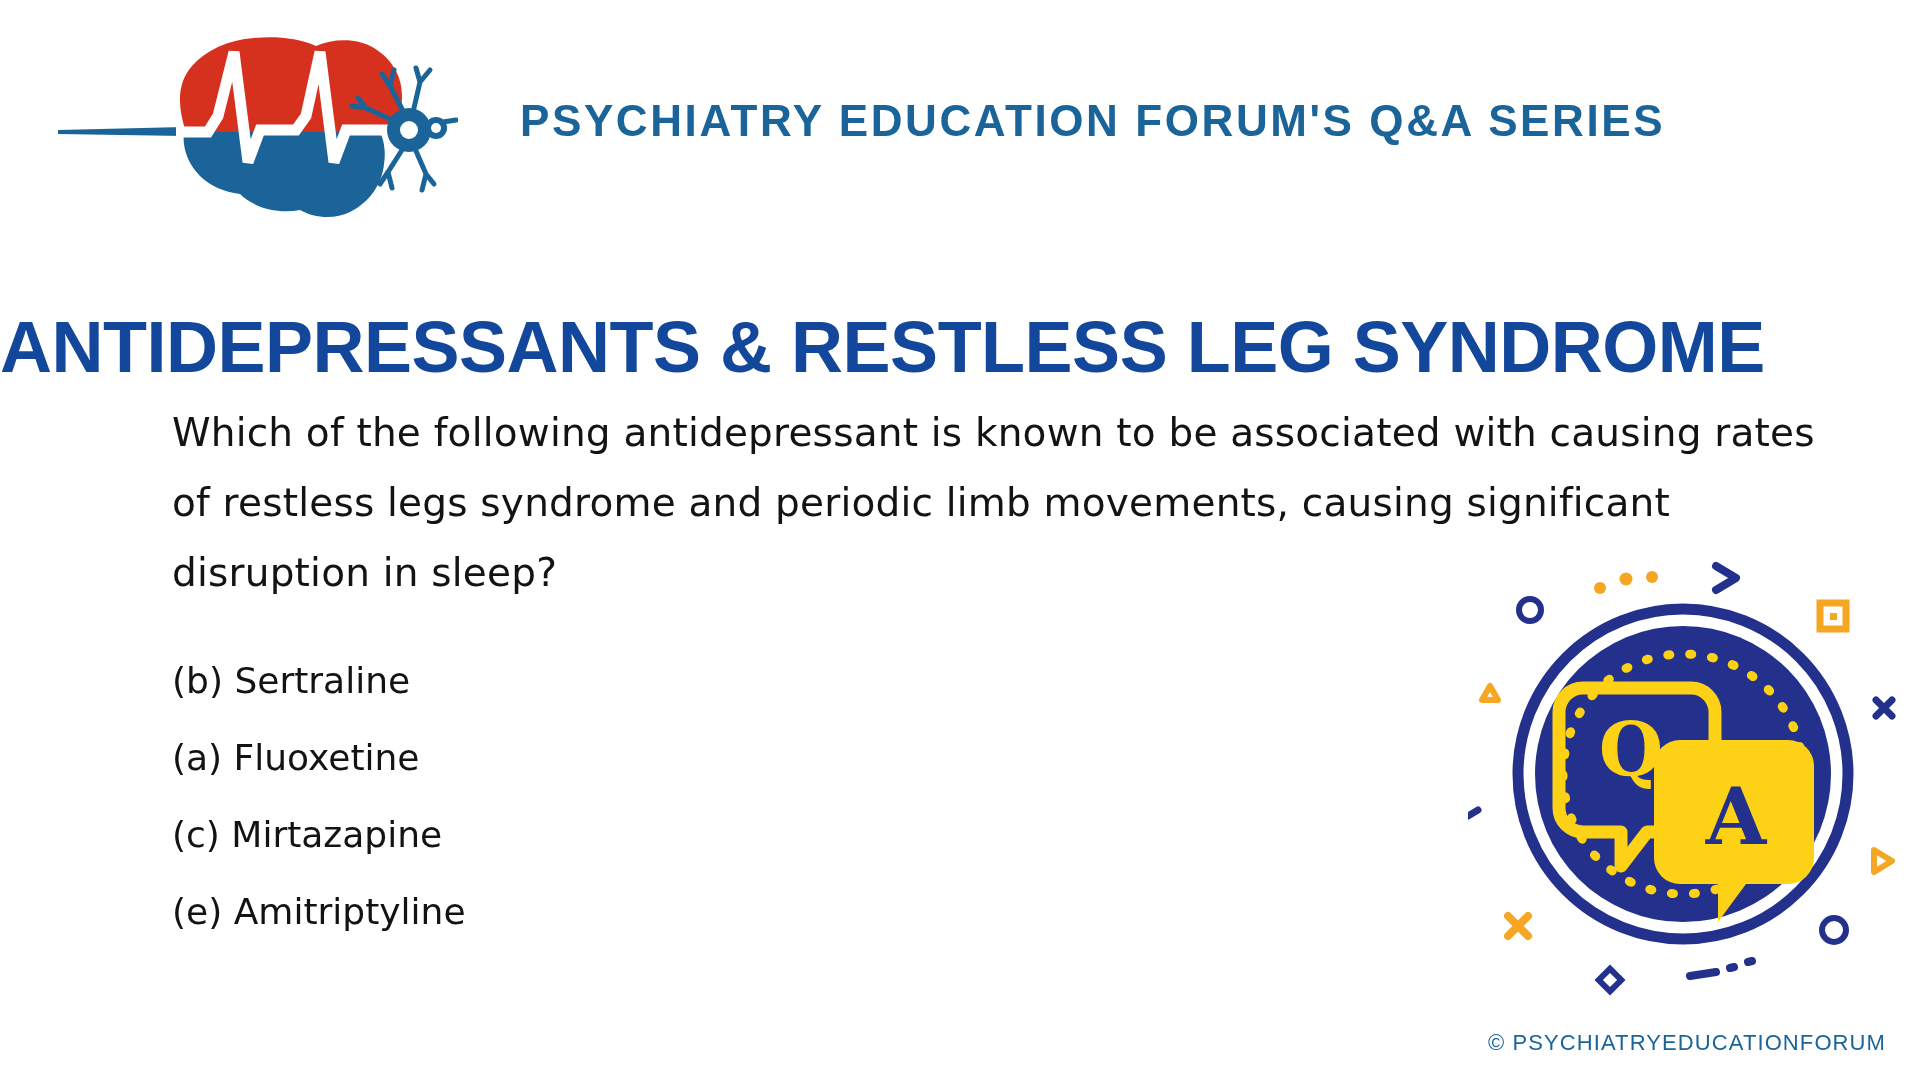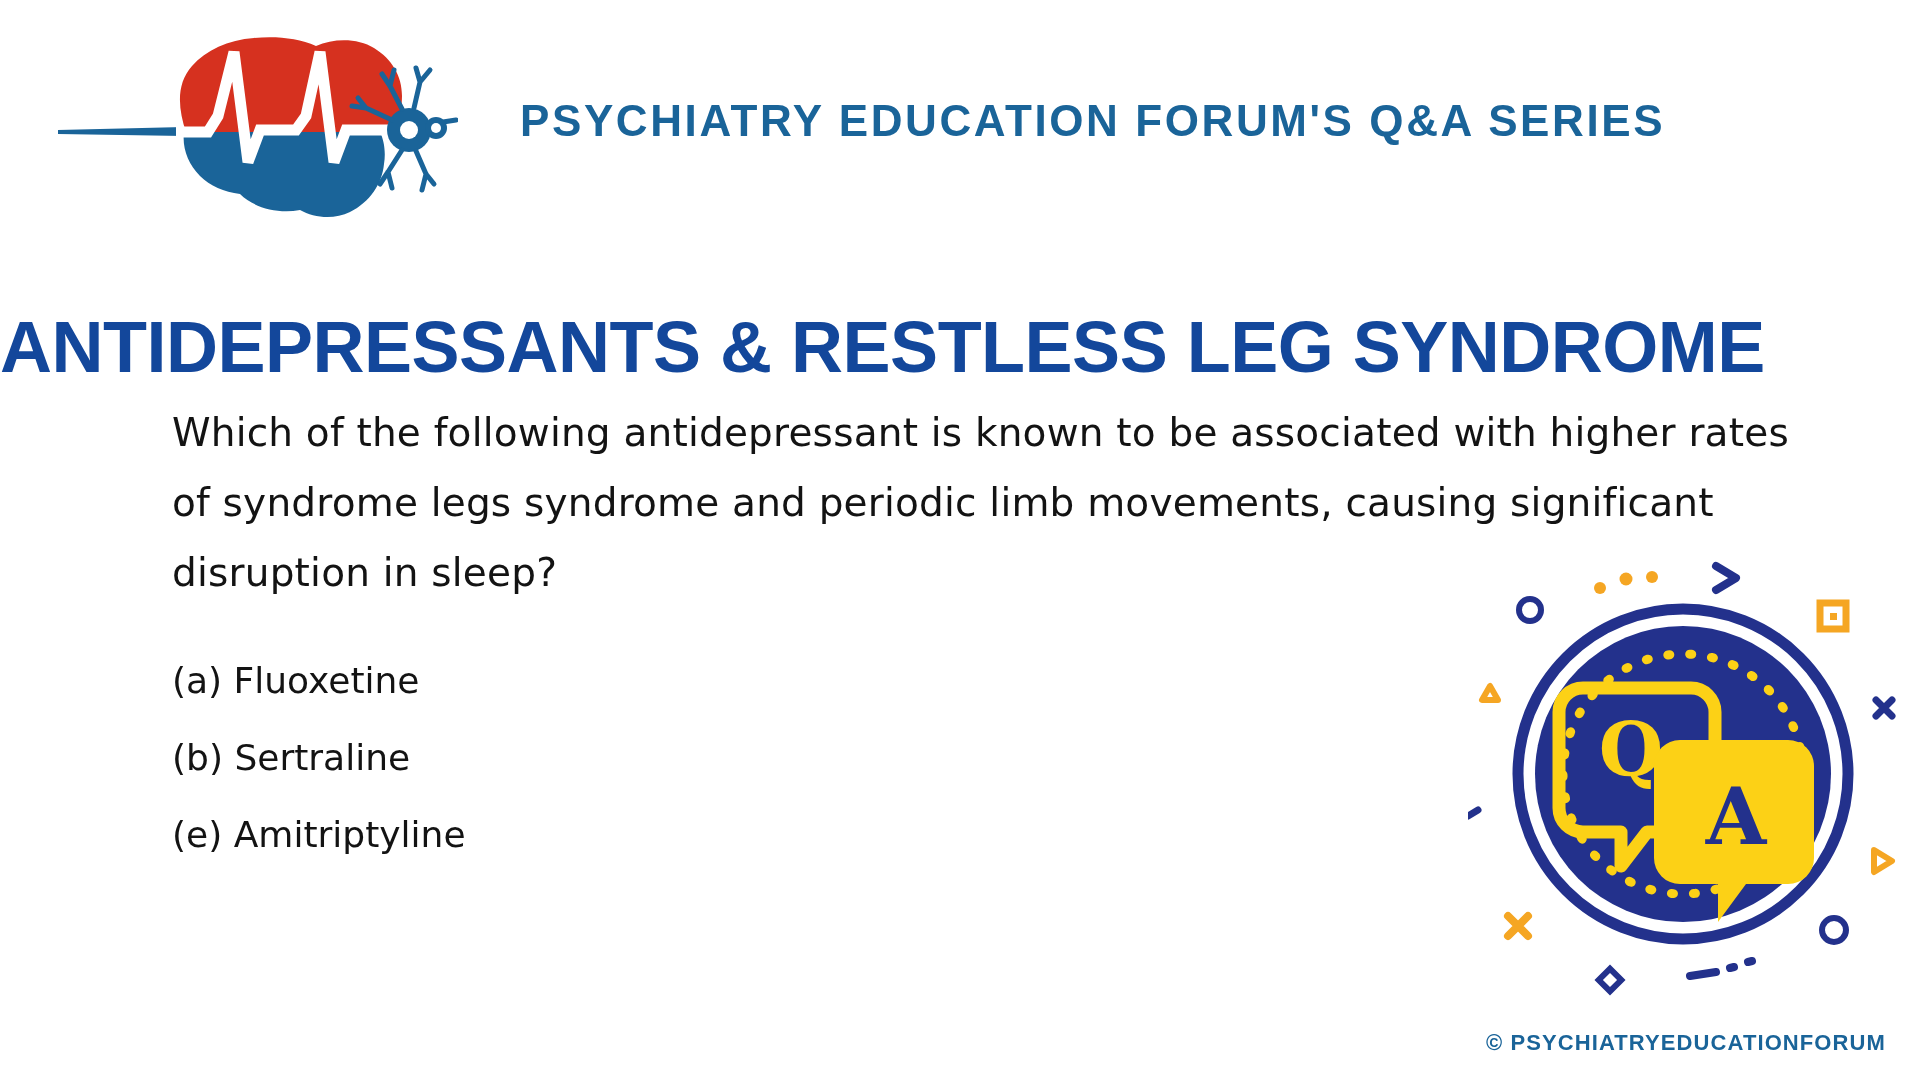--- a/index.html
+++ b/index.html
@@ -86,21 +86,21 @@
     font-family: "DejaVu Sans", sans-serif;
     white-space: nowrap;
   }
 
   
   .footer {
     position: absolute;
     right: 34px;
     bottom: 24px;
     font-size: 22px;
-    font-weight: 700;
+    font-weight: 400;
     letter-spacing: 1.1px;
     color: #1a6499;
     font-family: "Liberation Sans", sans-serif;
     white-space: nowrap;
     margin-left: 11px;
   }
 
   
   .badge {
     position: absolute;
@@ -145,25 +145,26 @@
       <circle cx="378" cy="116" r="11" fill="#1a6499"></circle>
       <circle cx="378" cy="116" r="5" fill="#ffffff"></circle>
     </svg>
   </div>
 
   <div class="header-title">PSYCHIATRY EDUCATION FORUM'S Q&amp;A SERIES</div>
 </div>
 
 <h1 class="main-title">ANTIDEPRESSANTS &amp; RESTLESS LEG SYNDROME</h1>
 
-<div class="question">Which of the following antidepressant is known to be associated with higher rates of syndrome legs syndrome and periodic limb movements, causing significant disruption in sleep?</div>
+<div class="question">Which of the following antidepressant is known to be associated with causing rates of restless legs syndrome and periodic limb movements, causing significant disruption in sleep?</div>
 
 <div class="options">
+  <div class="option-row">(b) Sertraline</div>
   <div class="option-row">(a) Fluoxetine</div>
-  <div class="option-row">(b) Sertraline</div>
+  <div class="option-row">(c) Mirtazapine</div>
   <div class="option-row">(e) Amitriptyline</div>
 </div>
 
 <div class="badge">
   <svg width="430" height="450" viewBox="0 0 430 450" xmlns="http://www.w3.org/2000/svg">
 
     <g fill="#f5a623">
       <circle cx="132" cy="40" r="6"></circle>
       <circle cx="158" cy="31" r="6.5"></circle>
       <circle cx="184" cy="29" r="6"></circle>

